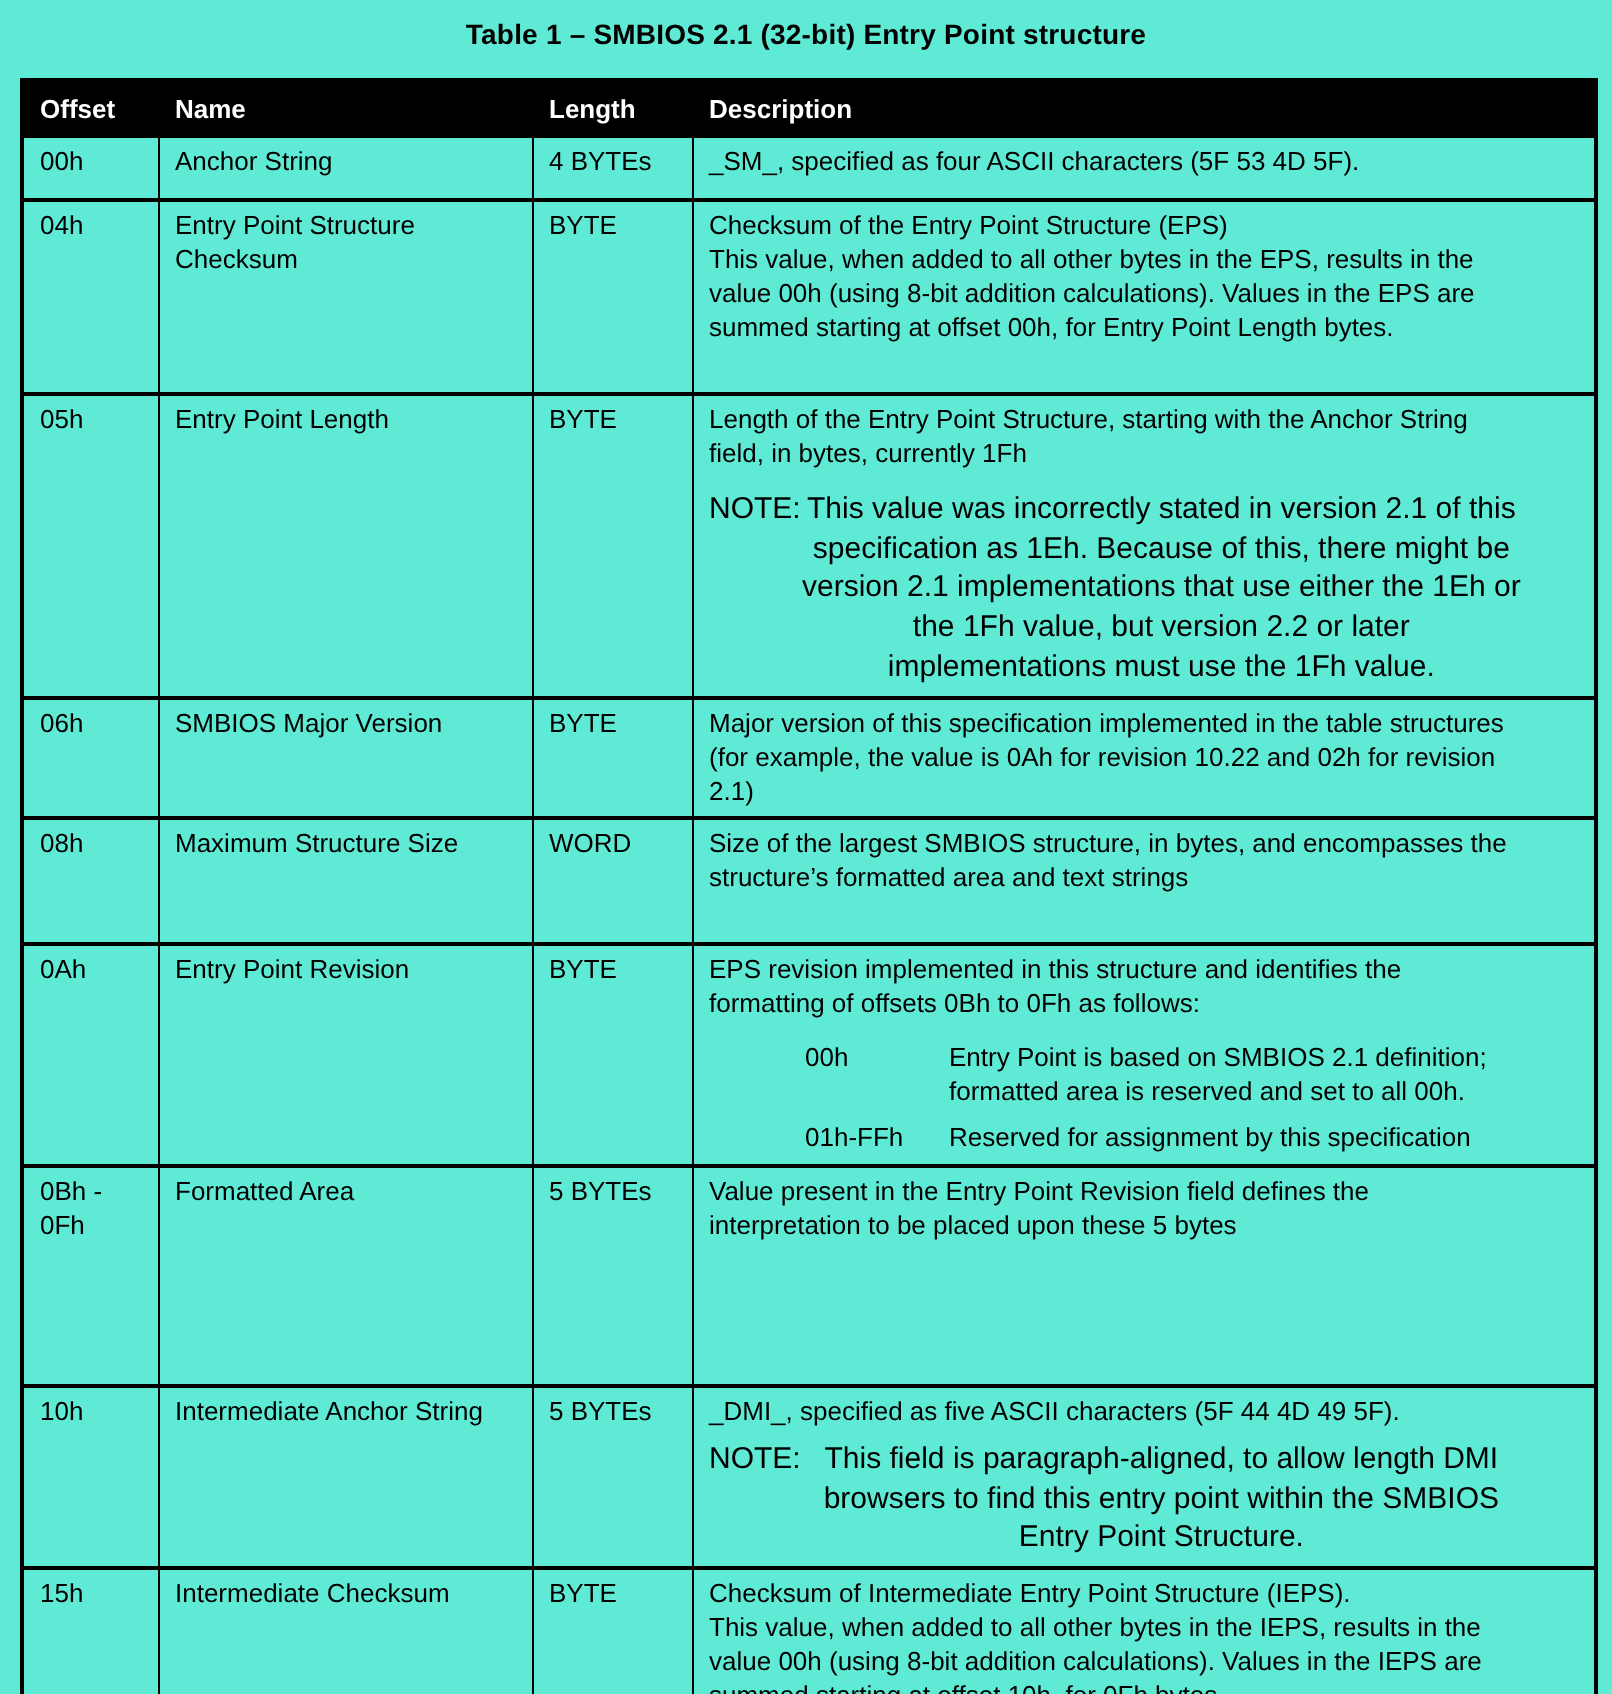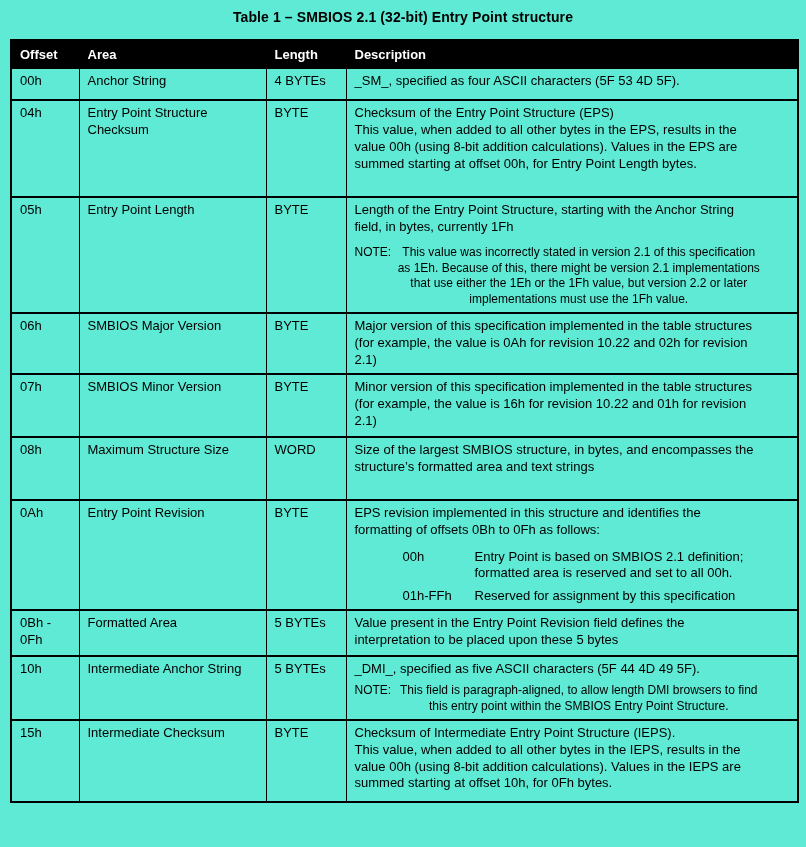--- a/index.html
+++ b/index.html
@@ -24,21 +24,21 @@
     vertical-align:top; text-align:left;
   }
   thead th {
     background:#000; color:#fff; font-size:13px; font-weight:bold;
     padding:6px 8px 5px 8px; height:27px;
   }
   td { font-size:13px; line-height:1.3; padding:4px 8px 4px 8px; }
   td.desc { padding-right:36px; }
   td.offset { white-space:pre-line; }
   td p { margin:0; }
-  .note { display:flex; margin-top:9px; font-size:12px; line-height:1.32; }
+  .note { display:flex; margin-top:9px; font-size:15px; line-height:1.32; }
   .note-label { flex:0 0 42px; }
   .note-text { flex:1;text-align:center; }
   .subtable {
     display:grid; grid-template-columns:64px 1fr;
     column-gap:8px; row-gap:6px; margin:10px 0 0 48px;
   }
   tbody tr:nth-child(1){height:32px;}
   tbody tr:nth-child(2){height:97px;}
   tbody tr:nth-child(3){height:94px;border-radius:11px;}
   tbody tr:nth-child(4){height:53px;}
@@ -59,21 +59,21 @@
   <table class="spec">
     <colgroup>
       <col class="c-offset">
         <col class="c-name">
         <col class="c-length">
         <col class="c-desc">
     </colgroup>
     <thead>
       <tr>
         <th>Offset</th>
-        <th>Area</th>
+        <th>Name</th>
         <th>Length</th>
         <th>Description</th>
       </tr>
     </thead>
     <tbody>
 
       <tr>
         <td class="offset">00h</td>
         <td>Anchor String</td>
         <td>4 BYTEs</td>
@@ -107,28 +107,20 @@
 
       <tr>
         <td class="offset">06h</td>
         <td>SMBIOS Major Version</td>
         <td>BYTE</td>
         <td class="desc">
           <p>Major version of this specification implemented in the table structures (for example, the value is 0Ah for revision 10.22 and 02h for revision 2.1)</p>
         </td>
       </tr>
 
-      <tr>
-        <td class="offset">07h</td>
-        <td>SMBIOS Minor Version</td>
-        <td>BYTE</td>
-        <td class="desc">
-          <p>Minor version of this specification implemented in the table structures (for example, the value is 16h for revision 10.22 and 01h for revision 2.1)</p>
-        </td>
-      </tr>
 
       <tr>
         <td class="offset">08h</td>
         <td>Maximum Structure Size</td>
         <td>WORD</td>
         <td class="desc">
           <p>Size of the largest SMBIOS structure, in bytes, and encompasses the structure’s formatted area and text strings</p>
         </td>
       </tr>
 

